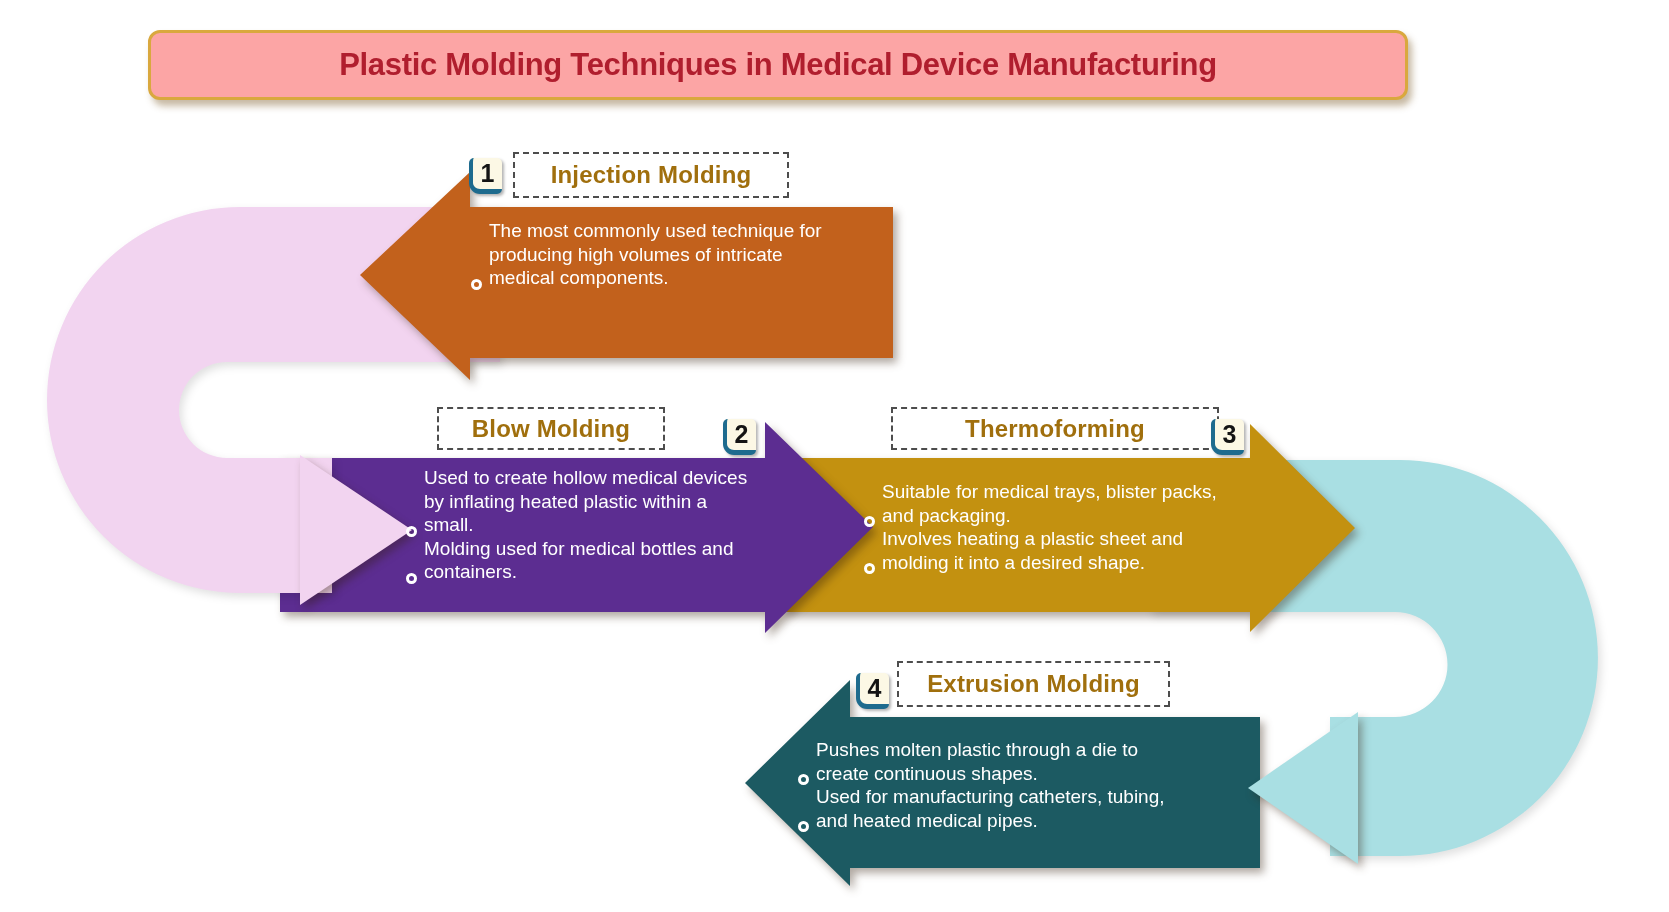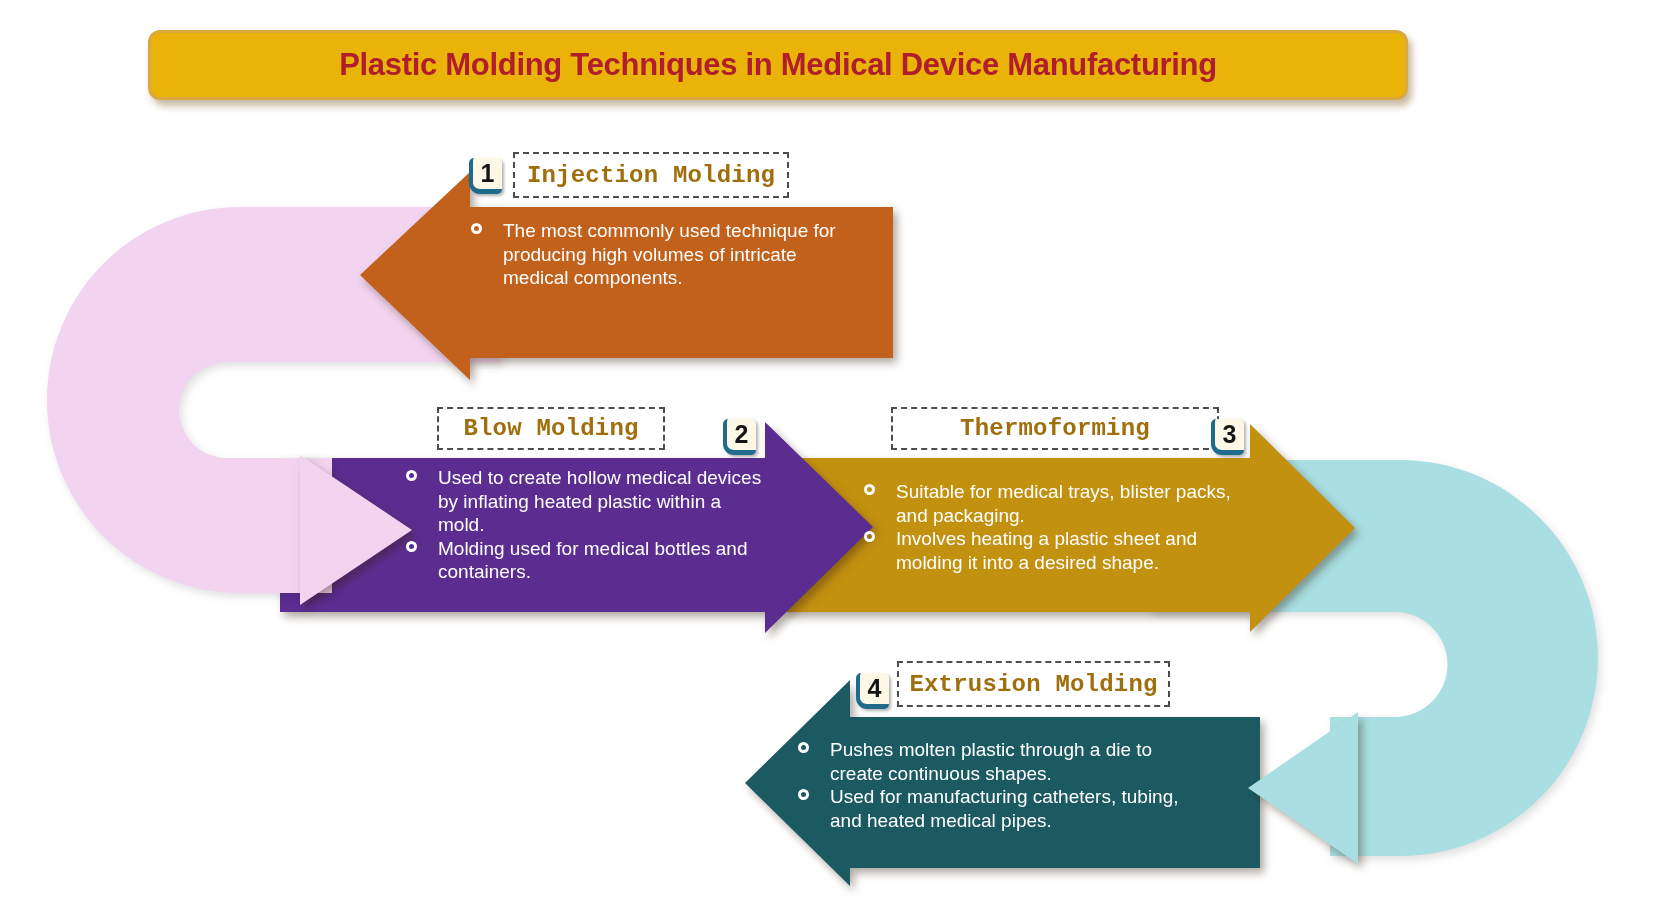--- a/index.html
+++ b/index.html
@@ -7,21 +7,21 @@
     position:relative;width:1669px;height:912px;background:#ffffff;overflow:hidden;
     font-family:"Liberation Sans","DejaVu Sans",sans-serif;
   }
   .shapes{position:absolute;left:0;top:0;z-index:1;}
   .sh{filter:drop-shadow(4px 5px 4px rgba(50,30,10,.38));}
   .sh-lite{filter:drop-shadow(3px 4px 4px rgba(0,0,0,.12));}
 
   
   .titlebar{
     position:absolute;left:148px;top:30px;width:1260px;height:70px;z-index:2;
-    background:#eab308;border:3px solid #D9A83E;border-radius:12px;
+    background:#fca5a5;border:3px solid #D9A83E;border-radius:12px;
     box-shadow:4px 6px 7px rgba(130,100,50,.45);
     display:flex;align-items:center;justify-content:center;box-sizing:border-box;
   }
   .titlebar h1{
     margin:0;font-size:31px;font-weight:bold;color:#B01E2E;letter-spacing:-.3px;
   }
 
   
   .badge{
     position:absolute;z-index:3;width:33px;height:36px;background:#FCF8E5;
@@ -29,25 +29,25 @@
     border-radius:5px 5px 5px 11px;box-sizing:border-box;
     display:flex;align-items:center;justify-content:center;
     font-size:25px;font-weight:bold;color:#141414;
     box-shadow:2px 2px 3px rgba(0,0,0,.3);
   }
   
   .hbox{
     position:absolute;z-index:2;border:2px dashed #4d4d4d;box-sizing:border-box;
     display:flex;align-items:center;justify-content:center;
   }
-  .hbox span{font-size:24px;font-weight:bold;color:#A06F0D;letter-spacing:.2px;font-family:Liberation Mono, monospace;}
+  .hbox span{font-size:24px;font-weight:bold;color:#A06F0D;letter-spacing:.2px;}
 
   
   .tblock{position:absolute;z-index:2;color:#ffffff;}
-  .bullet{display:flex;align-items:flex-start;gap:14px;}
+  .bullet{display:flex;align-items:flex-end;}
   .ring{
     flex:none;width:11px;height:11px;border:3px solid #ffffff;border-radius:50%;
     margin:4px 7px 0 0;box-sizing:border-box;
   }
   .btxt{font-size:19px;line-height:23.5px;}
   .w360 .btxt{width:360px;} .w334 .btxt{width:334px;}
   .w352 .btxt{width:352px;} .w374 .btxt{width:374px;}
 </style>
 </head>
 <body>
@@ -90,21 +90,21 @@
 
   <div class="hbox" style="left:437px;top:407px;width:228px;height:43px;">
     <span>Blow Molding</span>
   </div>
   <div class="badge" style="left:723px;top:419px;">
     <span>2</span>
   </div>
   <div class="tblock w334" style="left:406px;top:466px;">
     <div class="bullet">
       <span class="ring"></span>
-      <span class="btxt">Used to create hollow medical devices by inflating heated plastic within a mold.</span>
+      <span class="btxt">Used to create hollow medical devices by inflating heated plastic within a small.</span>
     </div>
     <div class="bullet">
       <span class="ring"></span>
       <span class="btxt">Molding used for medical bottles and containers.</span>
     </div>
   </div>
 
   <div class="hbox" style="left:891px;top:407px;width:328px;height:43px;">
     <span>Thermoforming</span>
   </div>

